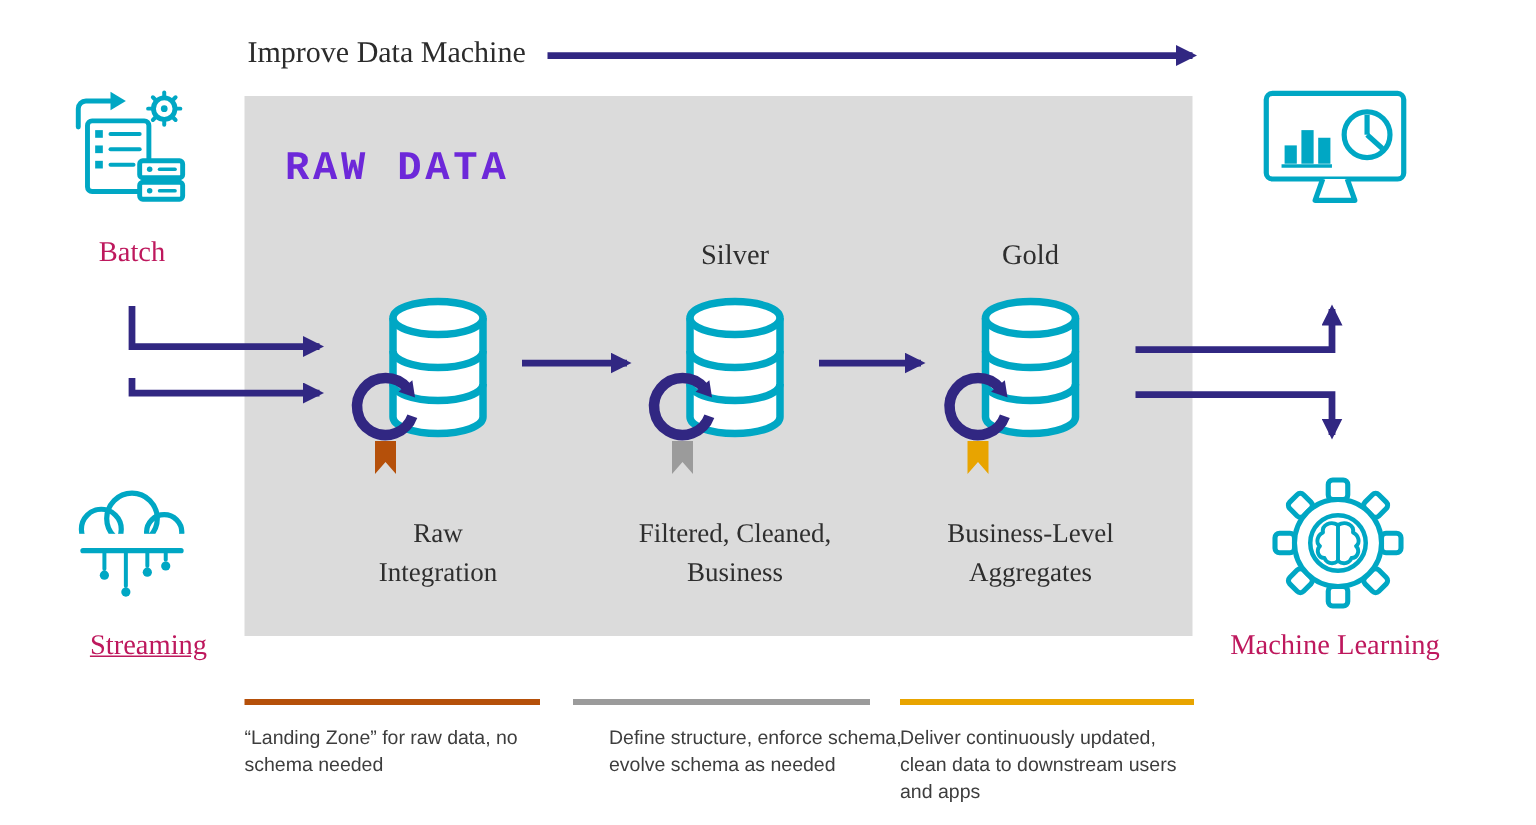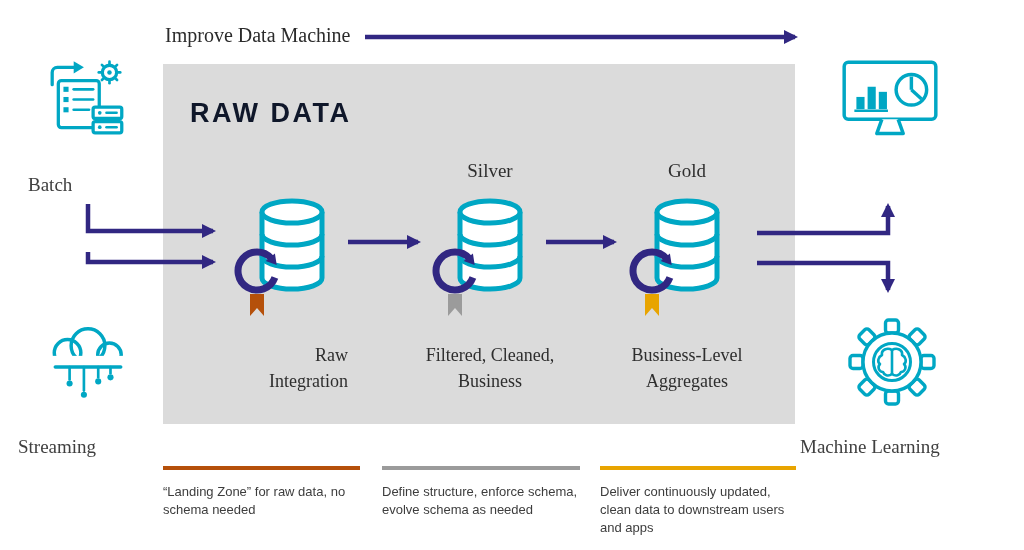--- a/index.html
+++ b/index.html
@@ -1,37 +1,37 @@
 <!DOCTYPE html>
 <html><head>
 <meta charset="utf-8">
 <style>
   html,body{margin:0;padding:0;background:#ffffff;}
   #canvas{position:relative;width:1024px;height:550px;background:#ffffff;overflow:hidden;
           font-family:"Liberation Serif", serif;color:#2e2e2e;}
   .abs{position:absolute;}
   #graybox{left:163px;top:64px;width:632px;height:360px;background:#dbdbdb;}
-  #rawdata-title{left:190px;top:98px;font-family:Liberation Sans, sans-serif;
-                 font-weight:600;font-size:27px;letter-spacing:2.5px;color:#0f172a;}
+  #rawdata-title{left:190px;top:98px;font-family:Liberation Mono, monospace;
+                 font-weight:600;font-size:27px;letter-spacing:2.5px;color:#6d28d9;}
   #improve-label{left:165px;top:24px;font-size:20px;color:#2b2b2b;}
-  .side-label{font-size:19px;text-align:left;color:#404040;margin-top:16px;}
+  .side-label{font-size:19px;text-align:center;color:#be185d;}
   #batch-label{left:28px;top:158px;width:120px;}
-  #streaming-label{left:18px;top:420px;width:140px;}
+  #streaming-label{left:29px;top:420px;width:140px;text-decoration:underline;}
   #bi-label{left:790px;top:158px;width:200px;}
   #ml-label{left:800px;top:420px;width:180px;}
   #arrows{left:0;top:0;width:1024px;height:550px;pointer-events:none;}
   .arrow{stroke:#312782;stroke-width:4.5;fill:none;marker-end:url(#ah);}
   .stage{position:absolute;top:160px;width:180px;height:246px;}
   #stage-0{left:202px;} #stage-1{left:400px;} #stage-2{left:597px;}
   .stage-name{position:absolute;top:0;left:0;width:100%;text-align:center;font-size:19px;}
   .cyl{position:absolute;left:53px;top:38px;}
   .badge{position:absolute;left:26px;top:84px;}
   .stage-desc{position:absolute;top:182px;left:50%;transform:translateX(-50%);
               text-align:center;font-size:18px;line-height:1.45;}
-  #stage-0 .stage-desc{width:112px;text-align:right;} #stage-1 .stage-desc{width:172px;} #stage-2 .stage-desc{width:160px;}
+  #stage-0 .stage-desc{width:112px;} #stage-1 .stage-desc{width:172px;} #stage-2 .stage-desc{width:160px;}
   .footnote{position:absolute;top:466px;font-family:"Liberation Sans",sans-serif;}
   #fn-0{left:163px;} #fn-1{left:382px;} #fn-2{left:600px;}
   .rule{height:4px;}
   #fn-0 .rule{width:197px;} #fn-1 .rule{width:198px;} #fn-2 .rule{width:196px;}
   .fn-text{margin-top:13px;width:205px;font-size:13px;line-height:1.4;color:#3d3d3d;}
   .icon svg{display:block;}
 </style>
 </head>
 <body>
 
@@ -194,20 +194,20 @@
     </svg>
     <div class="stage-desc">Business-Level Aggregates</div>
   </div>
 
   <div id="fn-0" class="footnote">
     <div class="rule" style="background: rgb(181, 80, 10);"></div>
     <div class="fn-text" style="width:190px;">“Landing Zone” for raw data, no schema needed</div>
   </div>
   <div id="fn-1" class="footnote">
     <div class="rule" style="background: rgb(155, 155, 155);"></div>
-    <div class="fn-text" style="width:200px;">Define structure, enforce schema, evolve schema as needed</div>
+    <div class="fn-text" style="width:200px;margin-left:24px;">Define structure, enforce schema, evolve schema as needed</div>
   </div>
   <div id="fn-2" class="footnote">
     <div class="rule" style="background: rgb(232, 164, 0);"></div>
     <div class="fn-text" style="width:205px;">Deliver continuously updated, clean data to downstream users and apps</div>
   </div>
 
 </div>
 
 </body></html>

